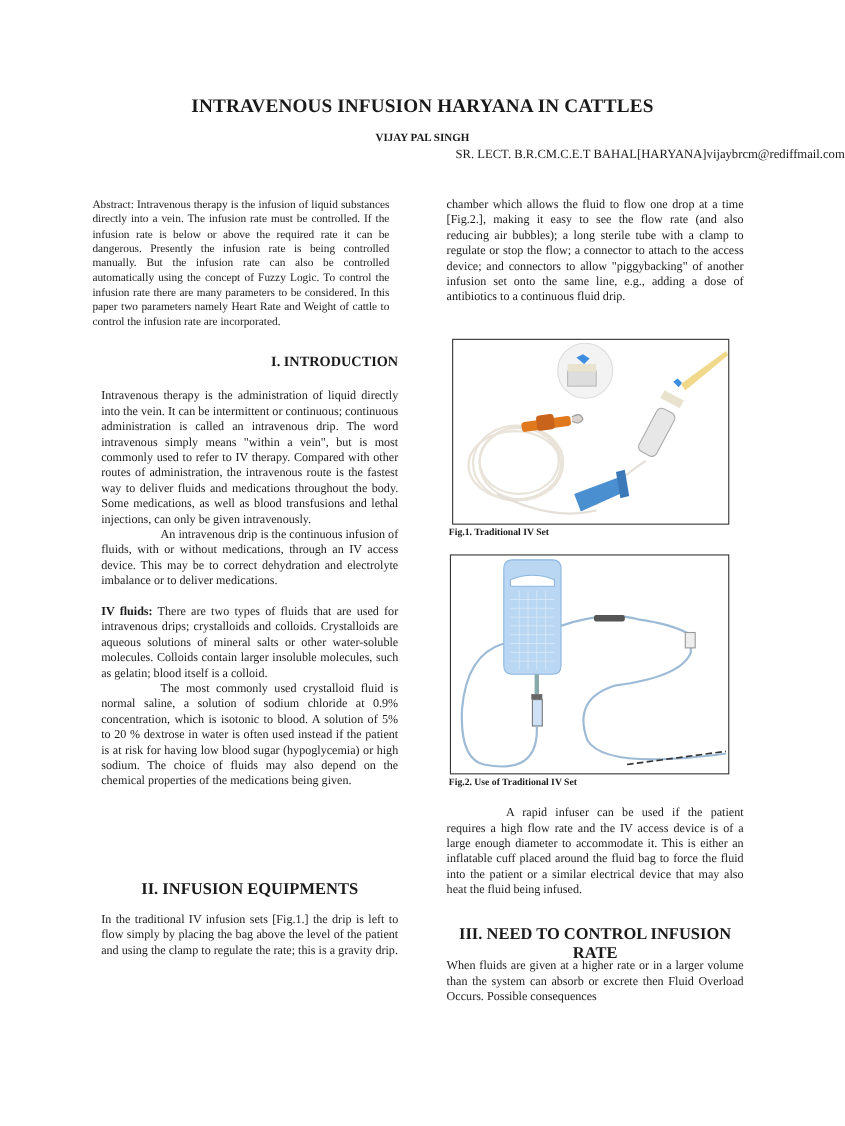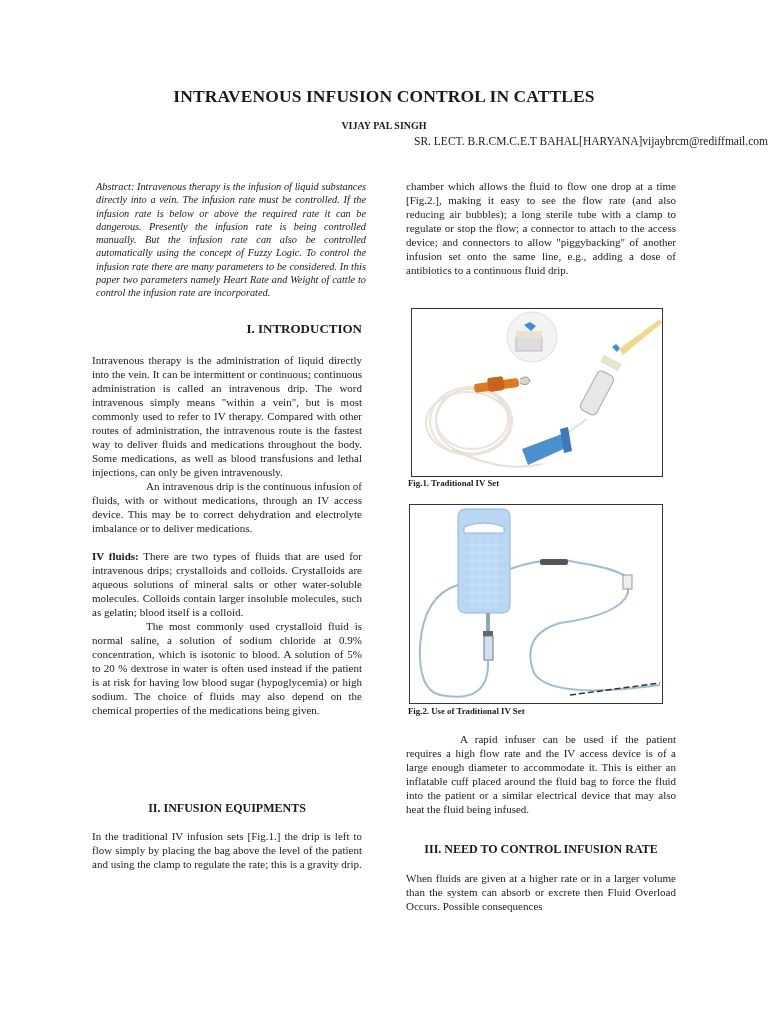--- a/index.html
+++ b/index.html
@@ -16,30 +16,30 @@
     left: 0; width: 768px; top: 120px; text-align: center;
     font-weight: bold; font-size: 10px;
   }
   .affil {
     left: 0; width: 768px; top: 135px; text-align: right;
     font-size: 11.5px;
   }
   .col { font-size: 11px; line-height: 14px; text-align: justify; }
   .col p { margin: 0; }
   .indent { text-indent: 54px; }
-  .abstract { left: 96px; width: 270px; top: 180px; font-style: italic; font-size: 10.3px; line-height: 13.3px; text-align: justify; }
+  .abstract { left: 84px; width: 270px; top: 180px; font-size: 10.3px; line-height: 13.3px; text-align: justify; }
   .h1 { font-weight: bold; font-size: 13px; text-align: right; }
-  .h2 { font-weight: bold; font-size: 12px; text-align: center; }
+  .h2 { font-weight: bold; font-size: 15px; text-align: center; }
   .figbox { border: 1px solid #333; background: #fff; overflow: hidden; }
   .figcap { font-weight: bold; font-size: 8.8px; }
 </style>
 </head>
 <body>
 
-<div class="abs title">INTRAVENOUS INFUSION CONTROL IN CATTLES</div>
+<div class="abs title">INTRAVENOUS INFUSION HARYANA IN CATTLES</div>
 <div class="abs author">VIJAY PAL SINGH</div>
 <div class="abs affil">SR. LECT. B.R.CM.C.E.T BAHAL[HARYANA]vijaybrcm@rediffmail.com</div>
 
 <div class="abs abstract">Abstract: Intravenous therapy is the infusion of liquid substances directly into a vein. The infusion rate must be controlled. If the infusion rate is below or above the required rate it can be dangerous. Presently the infusion rate is being controlled manually. But the infusion rate can also be controlled automatically using the concept of Fuzzy Logic. To control the infusion rate there are many parameters to be considered. In this paper two parameters namely Heart Rate and Weight of cattle to control the infusion rate are incorporated.</div>
 
 <div class="abs h1" style="left:92px; width:270px; top:321px;">I. INTRODUCTION</div>
 
 <div class="abs col" style="left:92px; width:270px; top:353px;">
   <p>Intravenous therapy is the administration of liquid directly into the vein. It can be intermittent or continuous; continuous administration is called an intravenous drip. The word intravenous simply means "within a vein", but is most commonly used to refer to IV therapy. Compared with other routes of administration, the intravenous route is the fastest way to deliver fluids and medications throughout the body. Some medications, as well as blood transfusions and lethal injections, can only be given intravenously.</p>
   <p class="indent">An intravenous drip is the continuous infusion of fluids, with or without medications, through an IV access device. This may be to correct dehydration and electrolyte imbalance or to deliver medications.</p>

